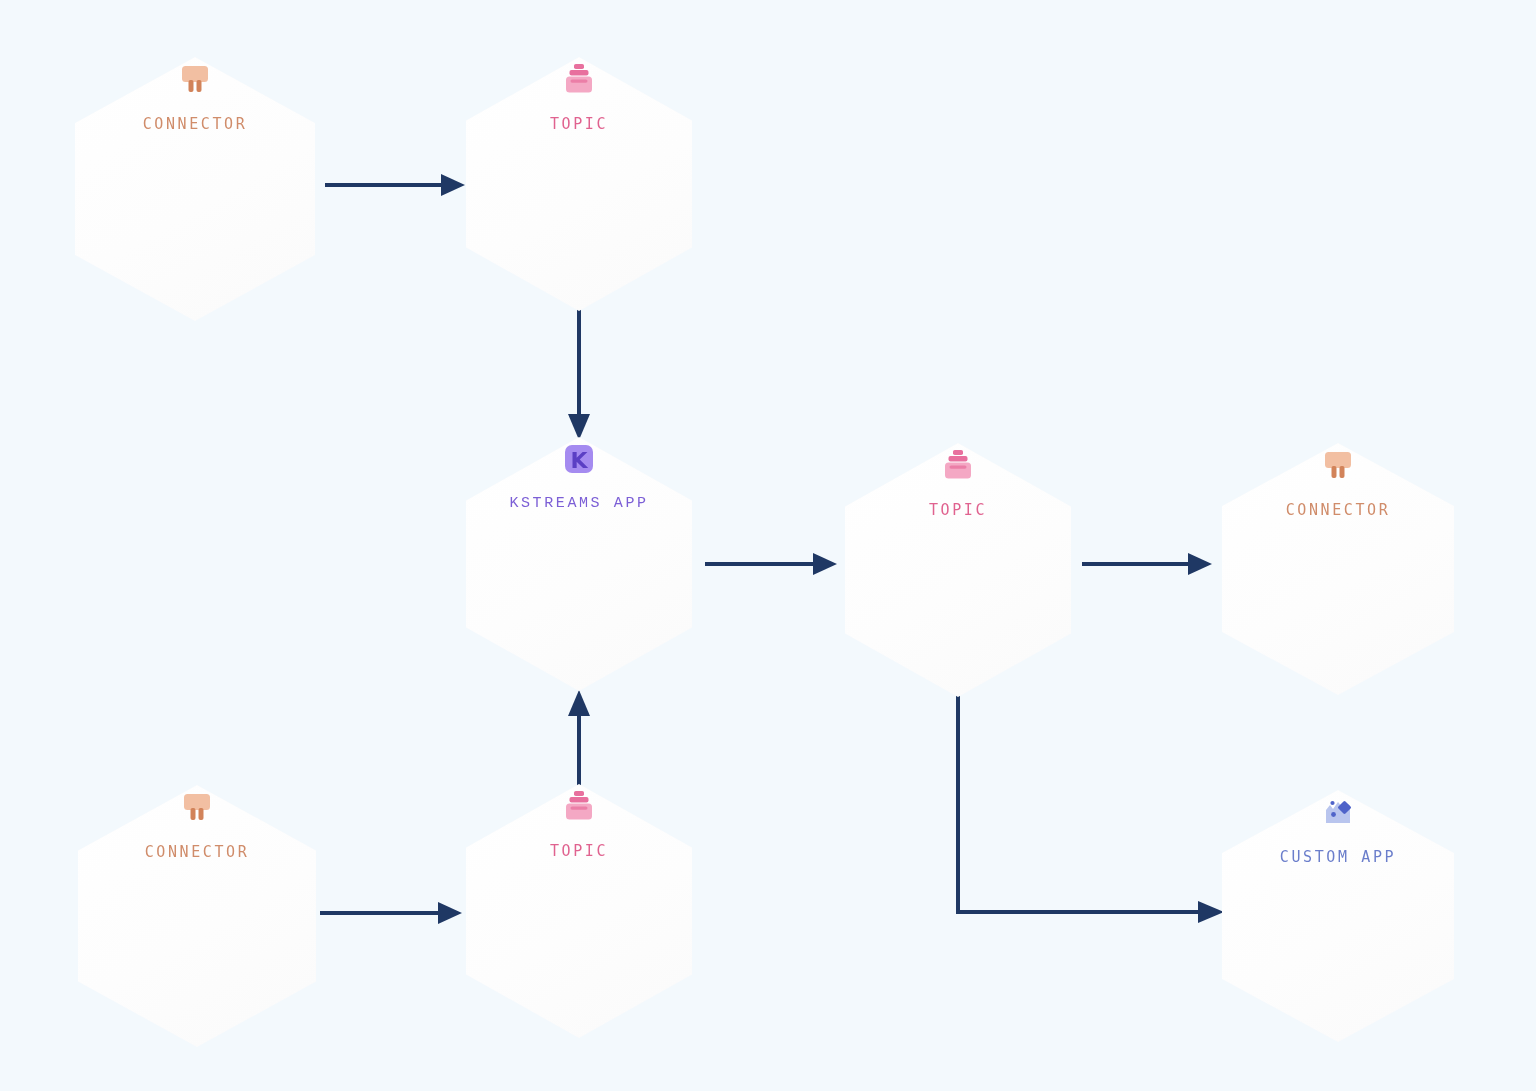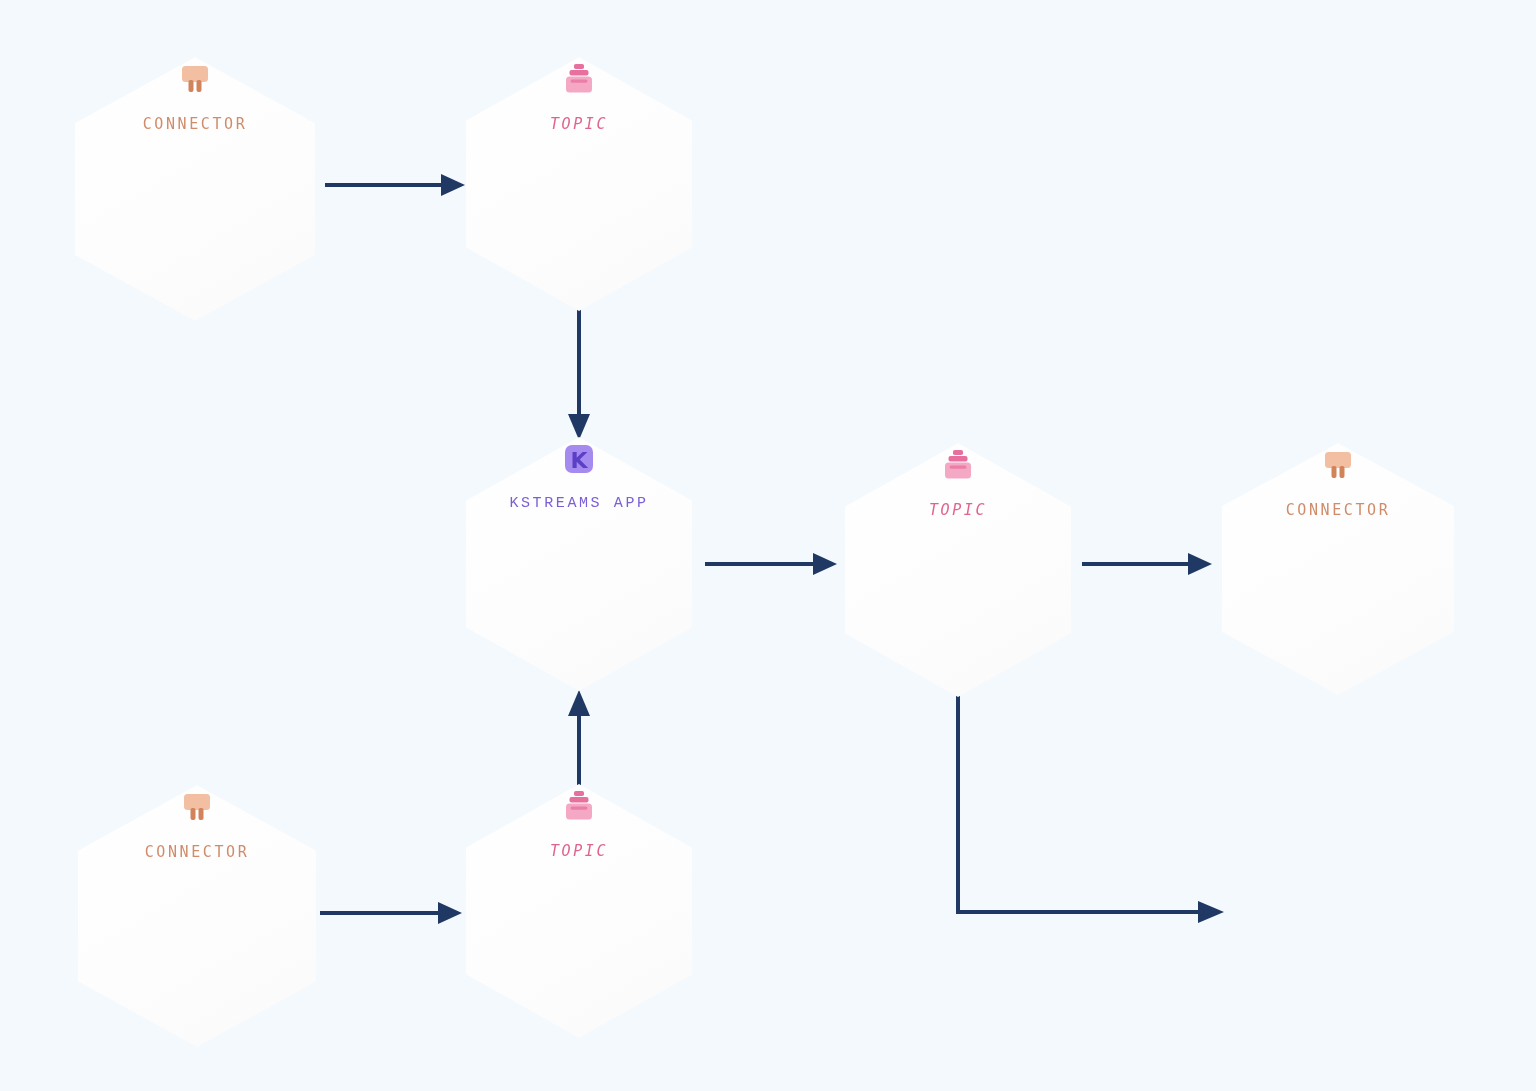--- a/index.html
+++ b/index.html
@@ -47,21 +47,21 @@
     white-space: nowrap;
   }
   .icon-wrap {
     width: 46px;
     height: 44px;
     display: flex;
     align-items: center;
     justify-content: center;
   }
   .label-connector { color: #d08c6a; }
-  .label-topic     { color: #e0628f; font-style: italic; }
+  .label-topic     { color: #e0628f; }
   .label-kstreams  { color: #7c5fd6; font-family: Liberation Mono, monospace; }
   .label-custom    { color: #6b7ecb; }
 
   
   .edge {
     position: absolute;
     pointer-events: none;
   }
   .edge svg { display: block; overflow: visible; }
 </style>
@@ -205,14 +205,27 @@
         <svg width="40" height="40" viewBox="0 0 40 40">
           <rect x="7" y="7" width="26" height="16" rx="3.5" fill="#f2bfa2"></rect>
           <rect x="13.5" y="21" width="5" height="12" rx="2" fill="#d2835a"></rect>
           <rect x="21.5" y="21" width="5" height="12" rx="2" fill="#d2835a"></rect>
         </svg>
       </div>
       <div class="node-label label-connector">CONNECTOR</div>
     </div>
   </div>
 
+  <div class="node" style="left:1222px; top:790px; width:232px; height:252px;">
+    <div class="node-inner">
+      <div class="icon-wrap">
+        <svg width="40" height="40" viewBox="0 0 40 40">
+          <path d="M8,18 L12,13 L15,17 L20,10 L26,17 L30,12 L32,14 L32,31 L8,31 Z" fill="#b9c5ee"></path>
+          <circle cx="14.5" cy="11" r="2.1" fill="#4f63c9"></circle>
+          <circle cx="15.5" cy="22.5" r="2.4" fill="#4f63c9"></circle>
+          <rect x="21.5" y="10.5" width="10" height="10" rx="1.4" fill="#4f63c9" transform="rotate(45 26.5 15.5)"></rect>
+        </svg>
+      </div>
+      <div class="node-label label-custom">CUSTOM APP</div>
+    </div>
+  </div>
 
 </div>
 
 </body></html>

